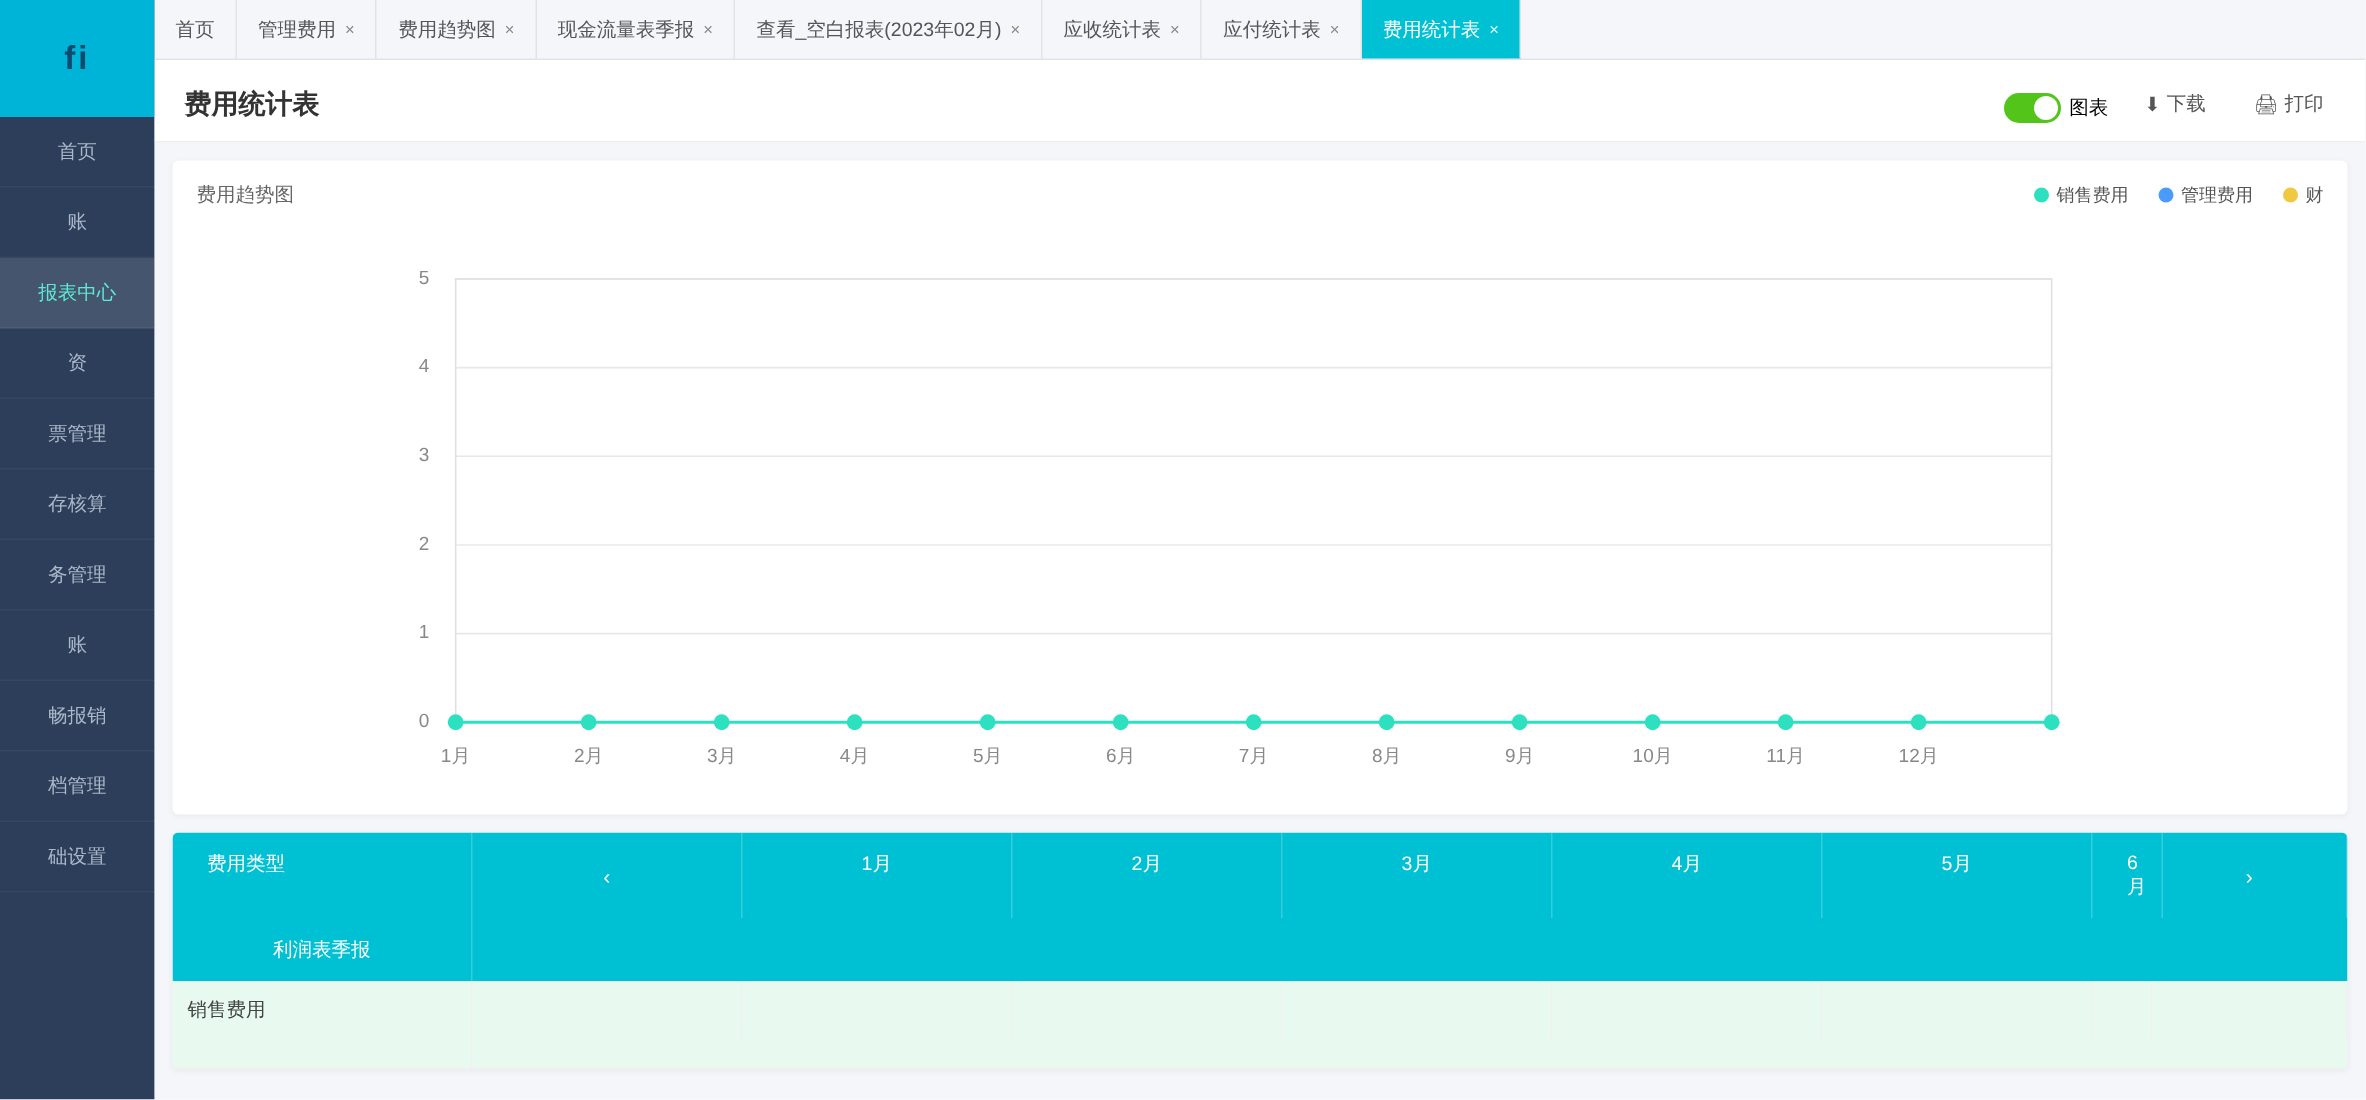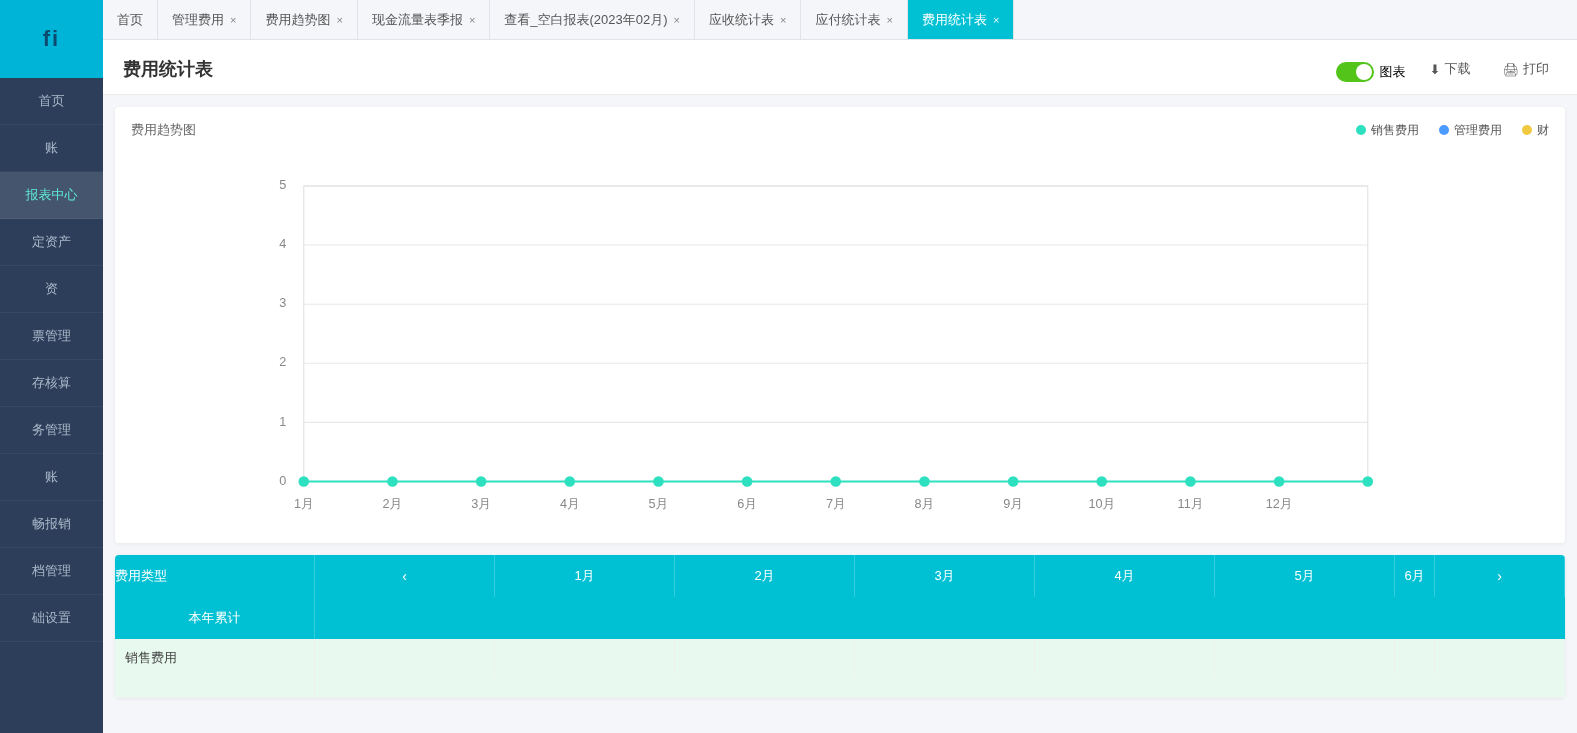--- a/index.html
+++ b/index.html
@@ -198,21 +198,21 @@
       box-shadow: 0 1px 4px rgba(0,0,0,0.06);
     }
     .table-header {
       background: #00c1d4;
       display: grid;
       grid-template-columns: 200px 1fr 1fr 1fr 1fr 1fr 1fr 40px 130px;
       color: white;
       font-size: 13px;
     }
     .th {
-      padding: 12px 0;
+      padding: 12px 23px;
       text-align: center;
       border-right: 1px solid rgba(255,255,255,0.2);
       font-weight: normal;
     }
     .th:first-child { text-align: left; }
     .table-nav-btn {
       display: flex;
       align-items: center;
       justify-content: center;
       cursor: pointer;
@@ -237,21 +237,20 @@
     .table-row.highlight { background: #e8faf0; }
   </style>
 </head>
 <body>
 
 <div class="sidebar">
   <div class="sidebar-logo">fi</div>
   <div class="sidebar-item">首页</div>
   <div class="sidebar-item">账</div>
   <div class="sidebar-item active">报表中心</div>
-  <div class="sidebar-item">定资产</div>
   <div class="sidebar-item">资</div>
   <div class="sidebar-item">票管理</div>
   <div class="sidebar-item">存核算</div>
   <div class="sidebar-item">务管理</div>
   <div class="sidebar-item">账</div>
   <div class="sidebar-item">畅报销</div>
   <div class="sidebar-item">档管理</div>
   <div class="sidebar-item">础设置</div>
 </div>
 
@@ -385,21 +384,21 @@
       <div class="table-header">
         <div class="th">费用类型</div>
         <div class="th table-nav-btn">‹</div>
         <div class="th">1月</div>
         <div class="th">2月</div>
         <div class="th">3月</div>
         <div class="th">4月</div>
         <div class="th">5月</div>
         <div class="th">6月</div>
         <div class="th table-nav-btn">›</div>
-        <div class="th">本年累计</div>
+        <div class="th">利润表季报</div>
       </div>
       <div class="table-body">
         <div class="table-row highlight">
           <div class="td">销售费用</div>
           <div class="td"></div>
           <div class="td"></div>
           <div class="td"></div>
           <div class="td"></div>
           <div class="td"></div>
           <div class="td"></div>

